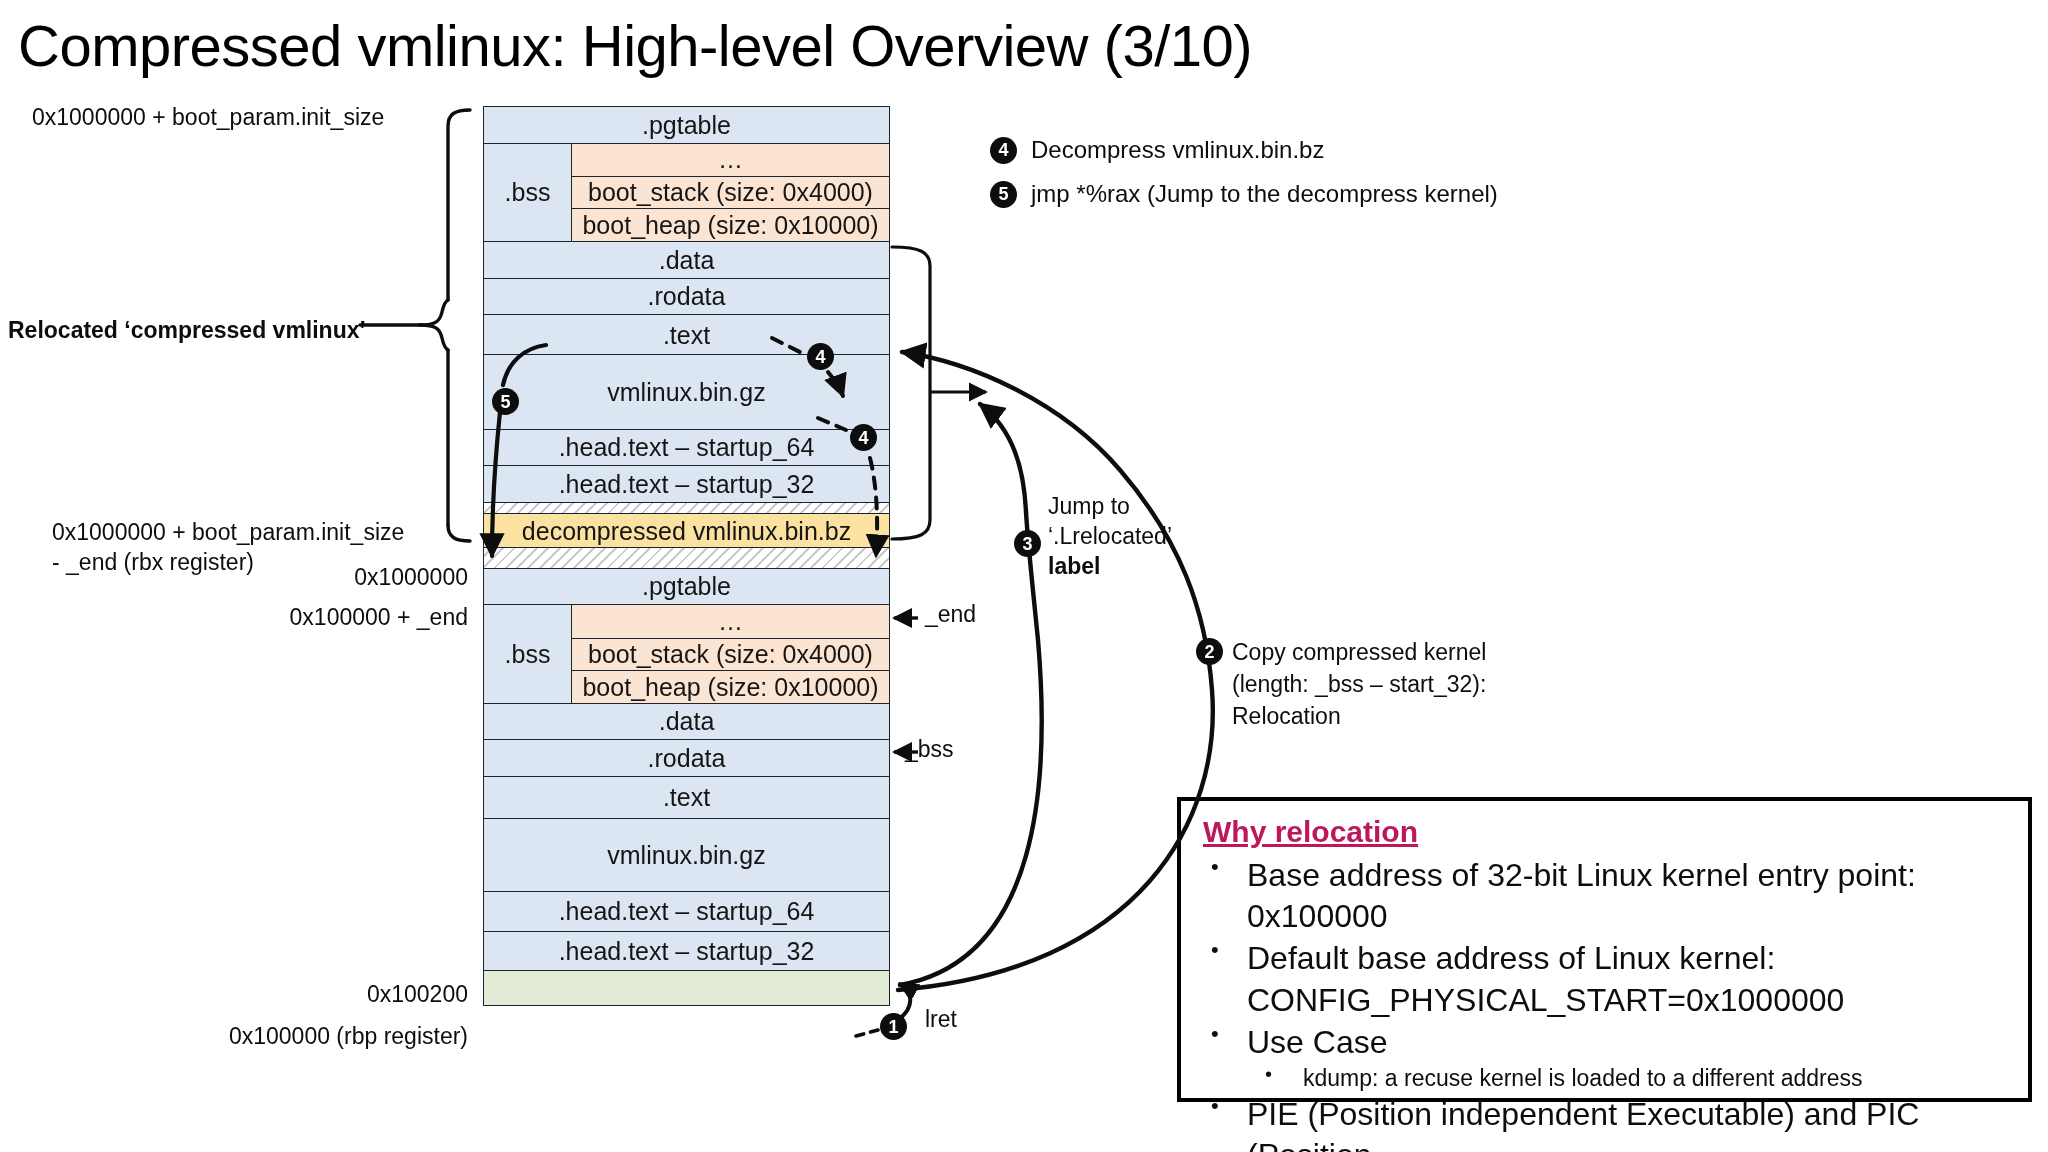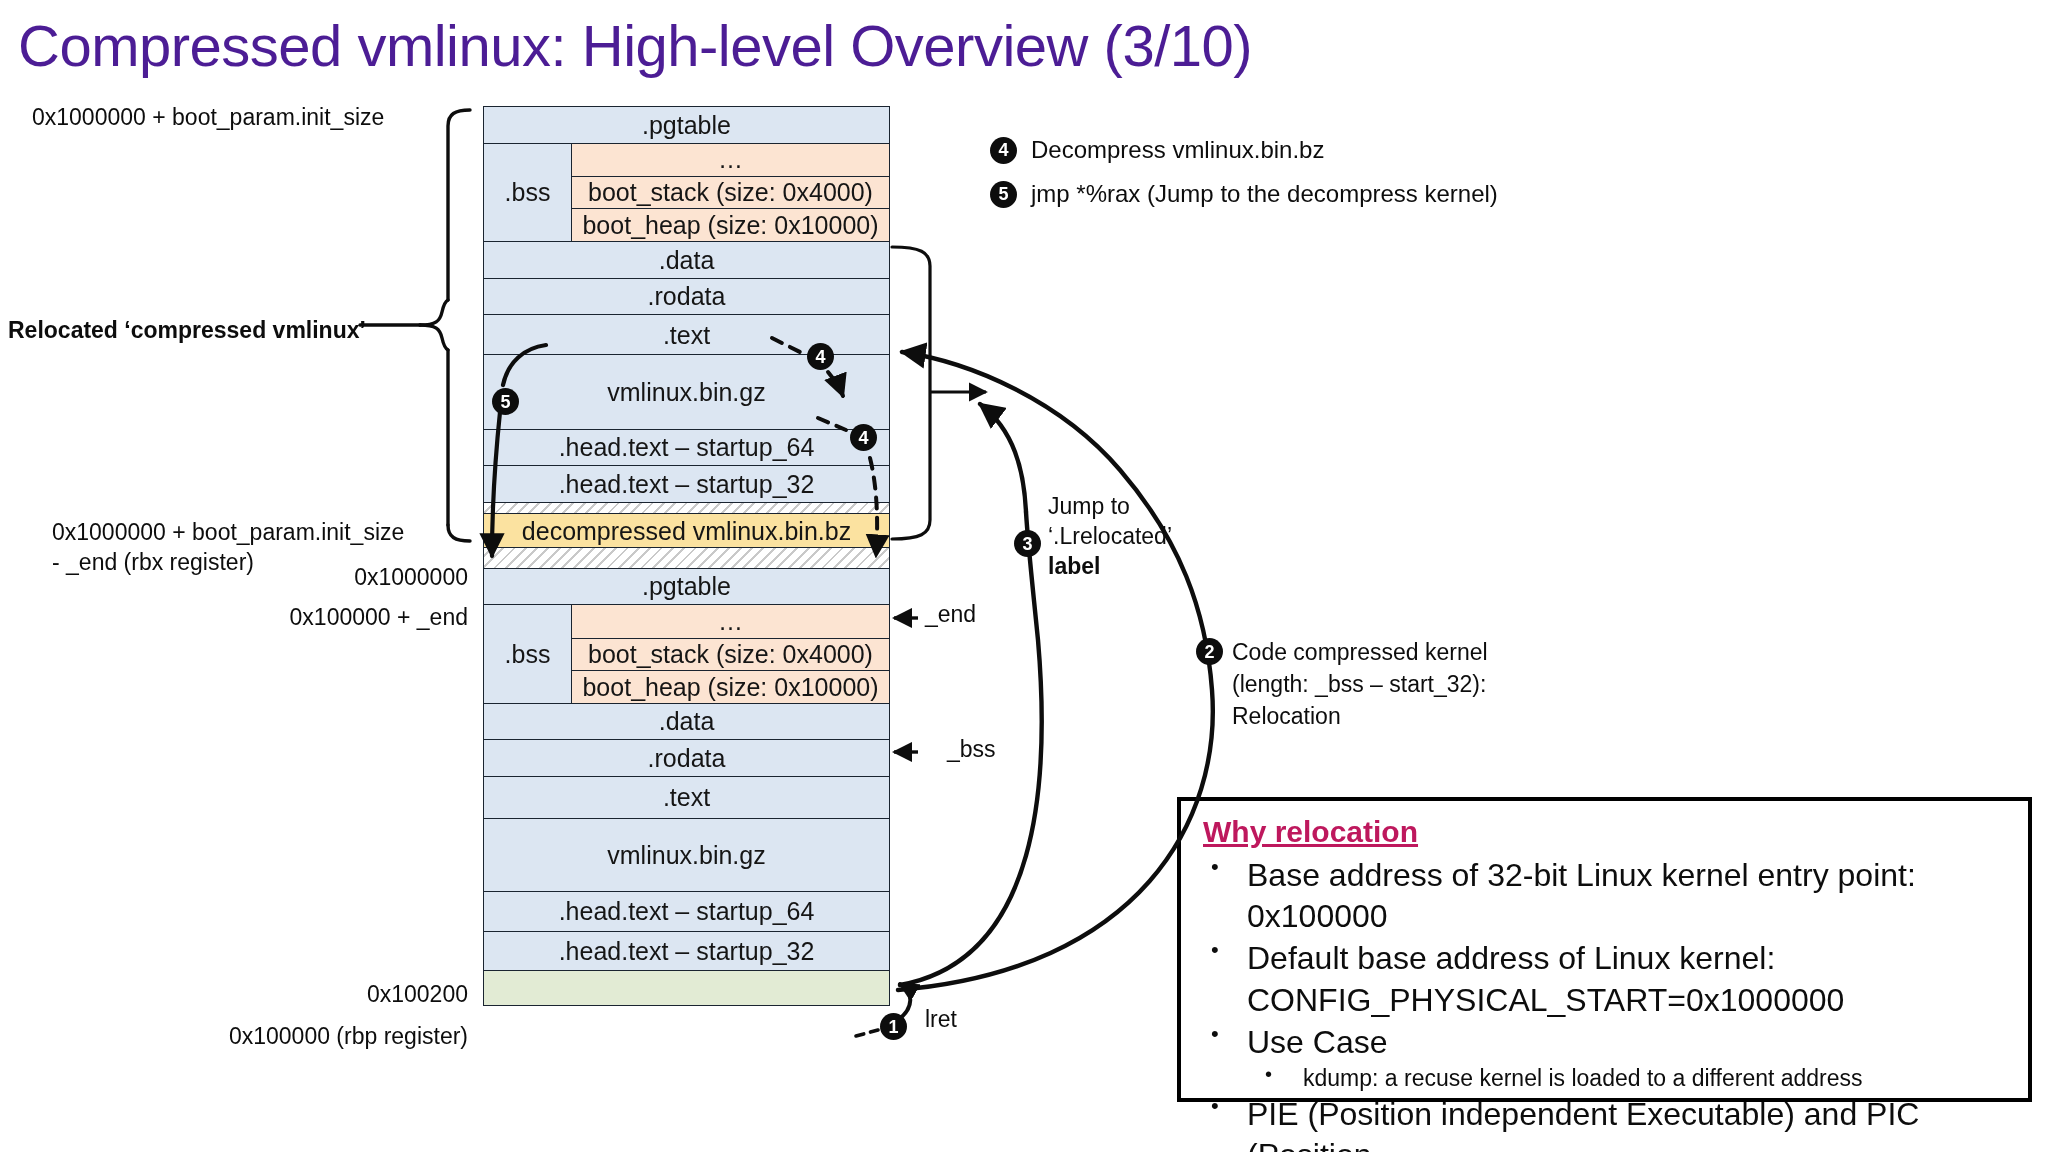--- a/index.html
+++ b/index.html
@@ -7,21 +7,21 @@
     width: 2048px; height: 1152px;
     background: #ffffff;
     font-family: "Liberation Sans", sans-serif;
     overflow: hidden;
   }
   #root { position: relative; width: 2048px; height: 1152px; }
 
   
   .title {
     position: absolute; left: 18px; top: 12px;
-    font-size: 58px; font-weight: 400; color: #4c1d95;
+    font-size: 58px; font-weight: 400; color: #000000;
     letter-spacing: -0.5px; white-space: nowrap;
   }
 
   
   .memmap { position: absolute; left: 483px; top: 108px; width: 407px; }
   .row {
     position: relative;
     border: 1.6px solid #1a2430;
     margin-top: -1.6px;
     background: #dce6f2;
@@ -197,30 +197,30 @@
 
   <div class="lbl r" style="left:168px; top:563px; width:300px;">0x1000000</div>
 
   <div class="lbl r" style="left:168px; top:603px; width:300px;">0x100000 + _end</div>
 
   <div class="lbl r" style="left:168px; top:980px; width:300px;">0x100200</div>
 
   <div class="lbl r" style="left:108px; top:1022px; width:360px;">0x100000 (rbp register)</div>
 
   <div class="lbl" style="left:925px; top:600px;">_end</div>
-  <div class="lbl" style="left:947px; top:735px;">_bss</div>
+  <div class="lbl" style="left:905px; top:735px;">_bss</div>
   <div class="lbl" style="left:925px; top:1005px;">lret</div>
 
   <div class="step" style="left:1014px; top:530px;">3</div>
   <div class="lbl" style="left:1048px; top:492px;">Jump to</div>
   <div class="lbl" style="left:1048px; top:522px;">‘.Lrelocated’</div>
   <div class="lbl" style="left:1048px; top:552px;font-weight:bold;">label</div>
 
   <div class="step" style="left:1196px; top:638px;">2</div>
-  <div class="lbl" style="left:1232px; top:638px;">Code compressed kernel</div>
+  <div class="lbl" style="left:1232px; top:638px;">Copy compressed kernel</div>
   <div class="lbl" style="left:1232px; top:670px;">(length: _bss – start_32):</div>
   <div class="lbl" style="left:1232px; top:702px;">Relocation</div>
 
   <div class="step" style="left:807px; top:343px;">4</div>
   <div class="step" style="left:850px; top:424px;">4</div>
   <div class="step" style="left:492px; top:388px;">5</div>
   <div class="step" style="left:880px; top:1013px;">1</div>
 
   <div class="whybox">
     <div class="whytitle">Why relocation</div>

